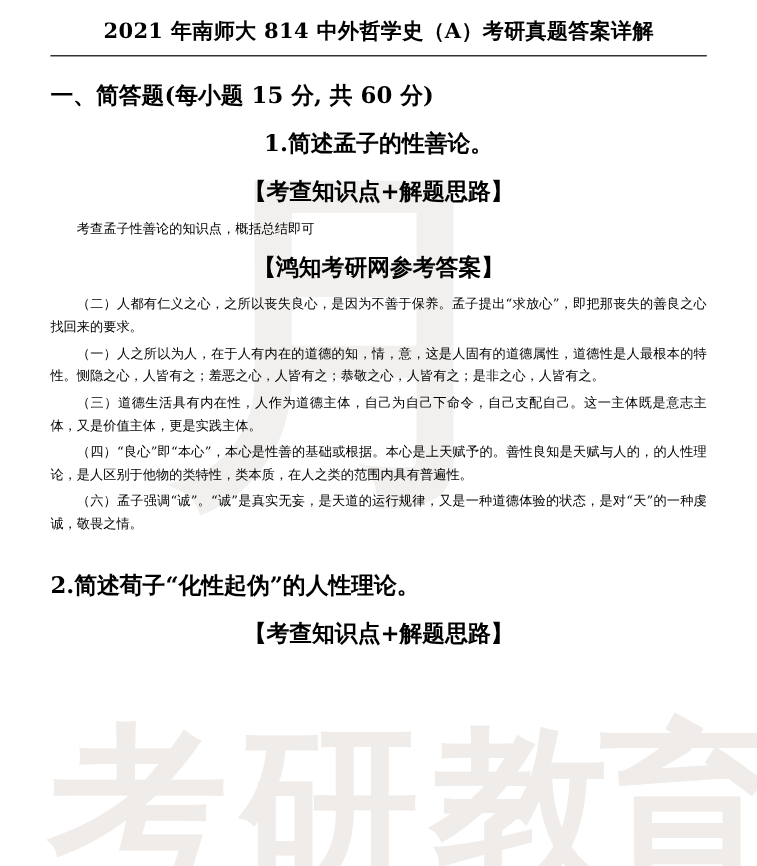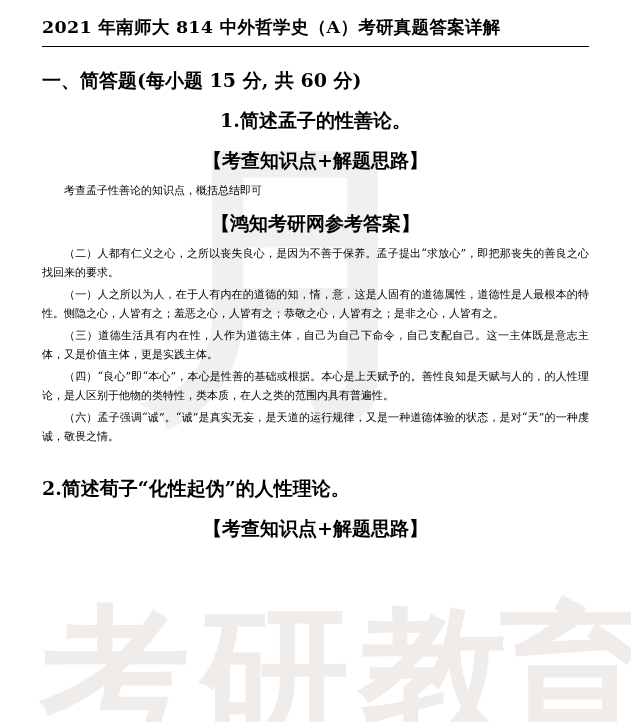--- a/index.html
+++ b/index.html
@@ -48,20 +48,21 @@
   .wm-4 { left: 360px; top: 600px; font-size: 150px; color: #efecea; }
   .wm-5 { left: 500px; top: 600px; font-size: 150px; color: #efecea; }
 
   .content {
     position: relative;
     z-index: 1;
     padding: 0 42px;
     box-sizing: border-box;
   }
   .doc-title {
+    text-align: center;
     font-size: 17.5px;
     font-weight: bold;
     letter-spacing: 0.3px;
     margin-top: 14px;
     margin-bottom: 6px;
     line-height: 1.5;
     color: #000;
   }
   .title-rule {
     border: none;

